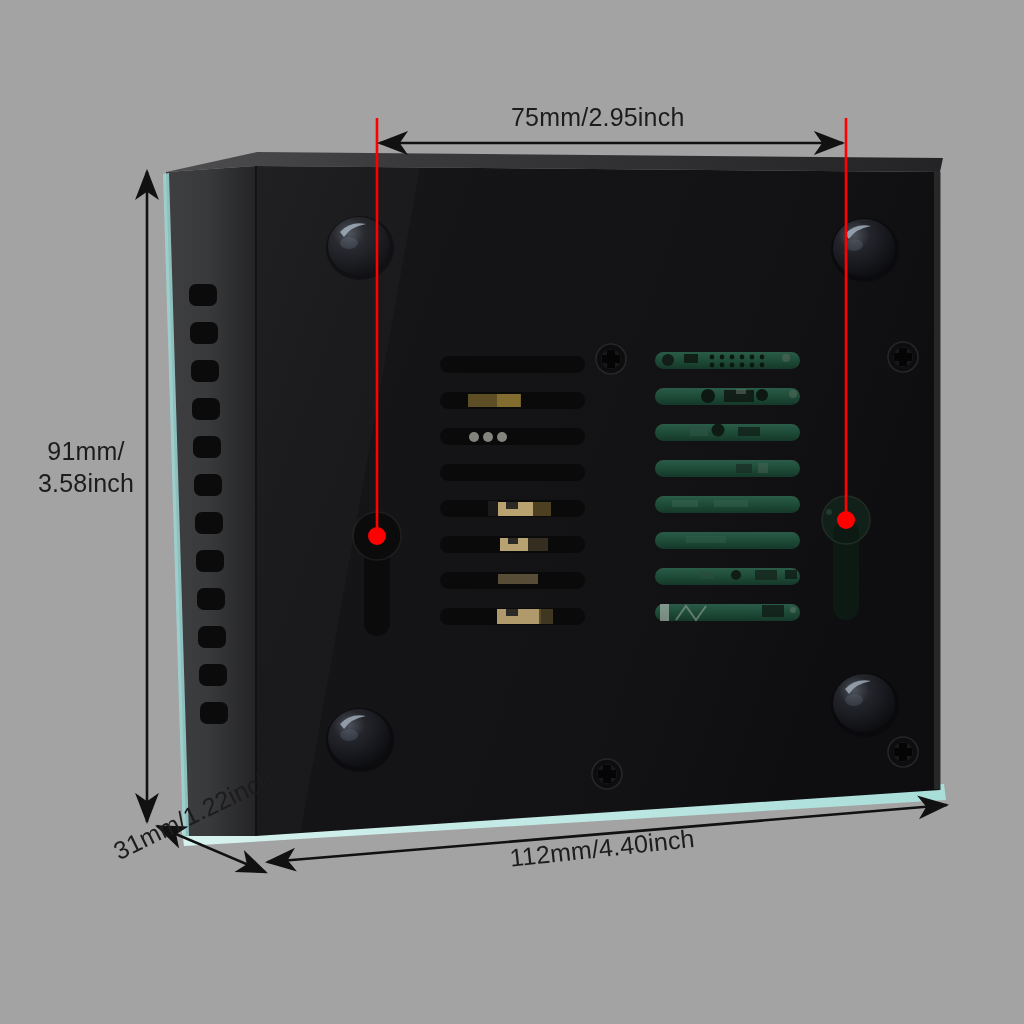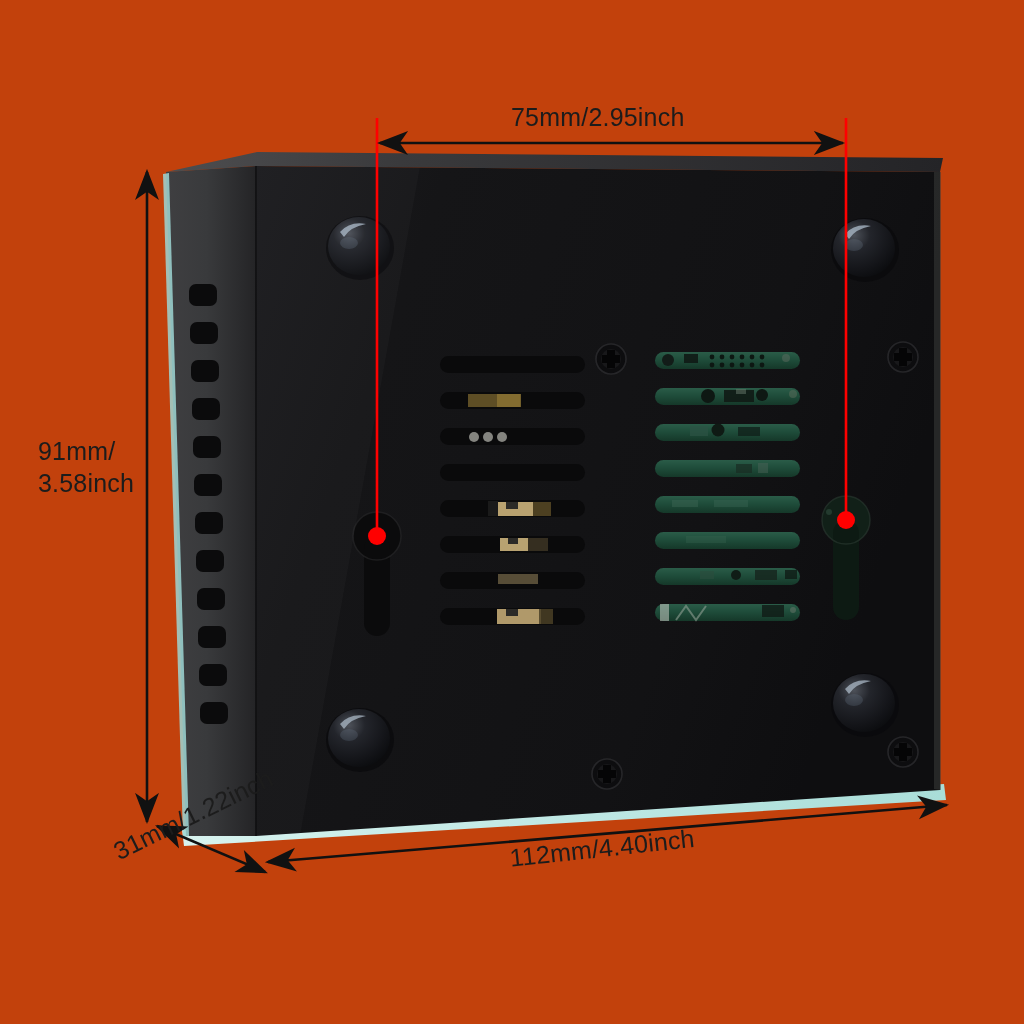--- a/index.html
+++ b/index.html
@@ -7,21 +7,21 @@
     padding: 0;
     background: #ffffff;
   }
   body {
     font-family: "Liberation Sans", sans-serif;
   }
   #stage {
     position: relative;
     width: 1024px;
     height: 1024px;
-    background: #c2410c;
+    background: #a3a3a3;
     overflow: hidden;
   }
   #svg-scene {
     position: absolute;
     left: 0;
     top: 0;
     width: 1024px;
     height: 1024px;
   }
   .dim-label {
@@ -34,21 +34,21 @@
     white-space: pre;
     line-height: 1.28;
   }
   #label-width-top {
     left: 511px;
     top: 101px;
   }
   #label-height-left {
     left: 38px;
     top: 435px;
-    text-align: left;
+    text-align: center;
   }
   #label-depth {
     left: 108px;
     top: 838px;
     transform: rotate(-26deg);
     transform-origin: left top;
   }
   #label-width-bottom {
     left: 508px;
     top: 842px;

